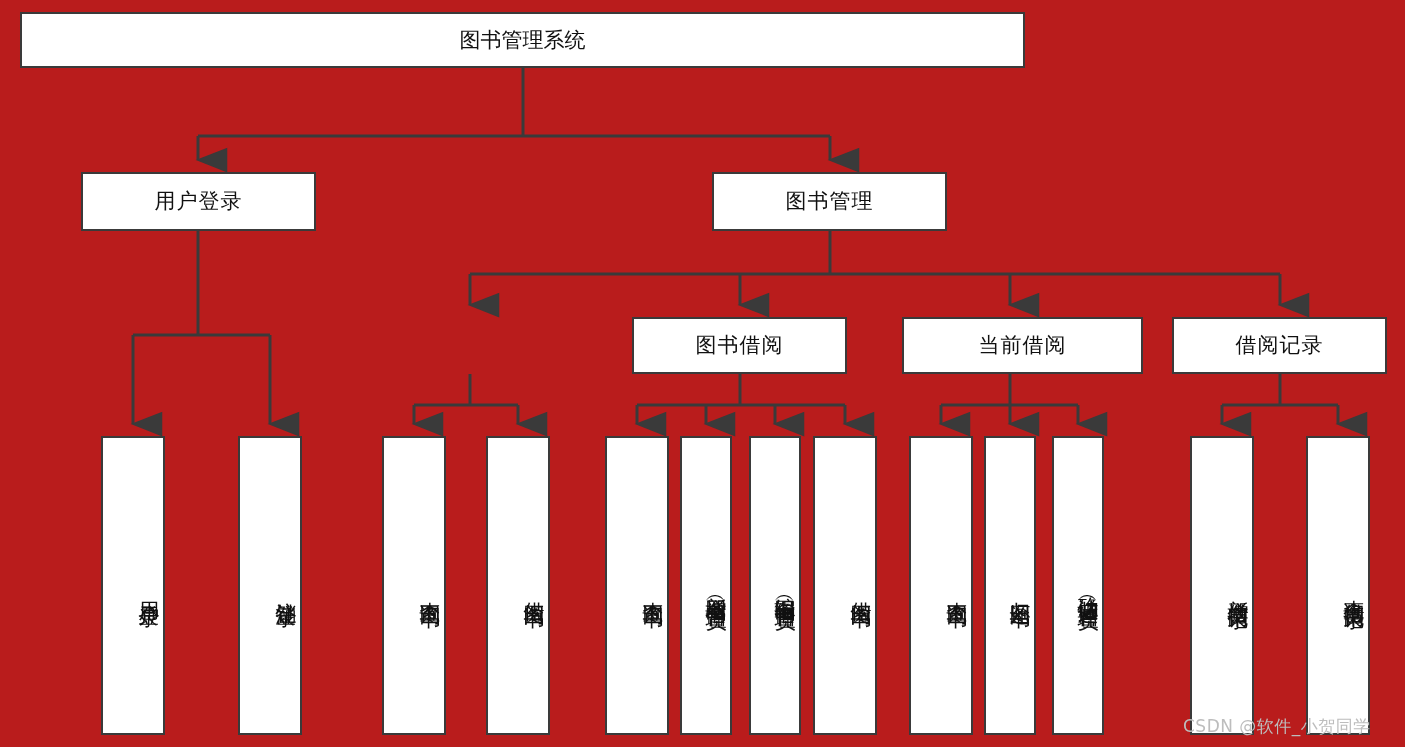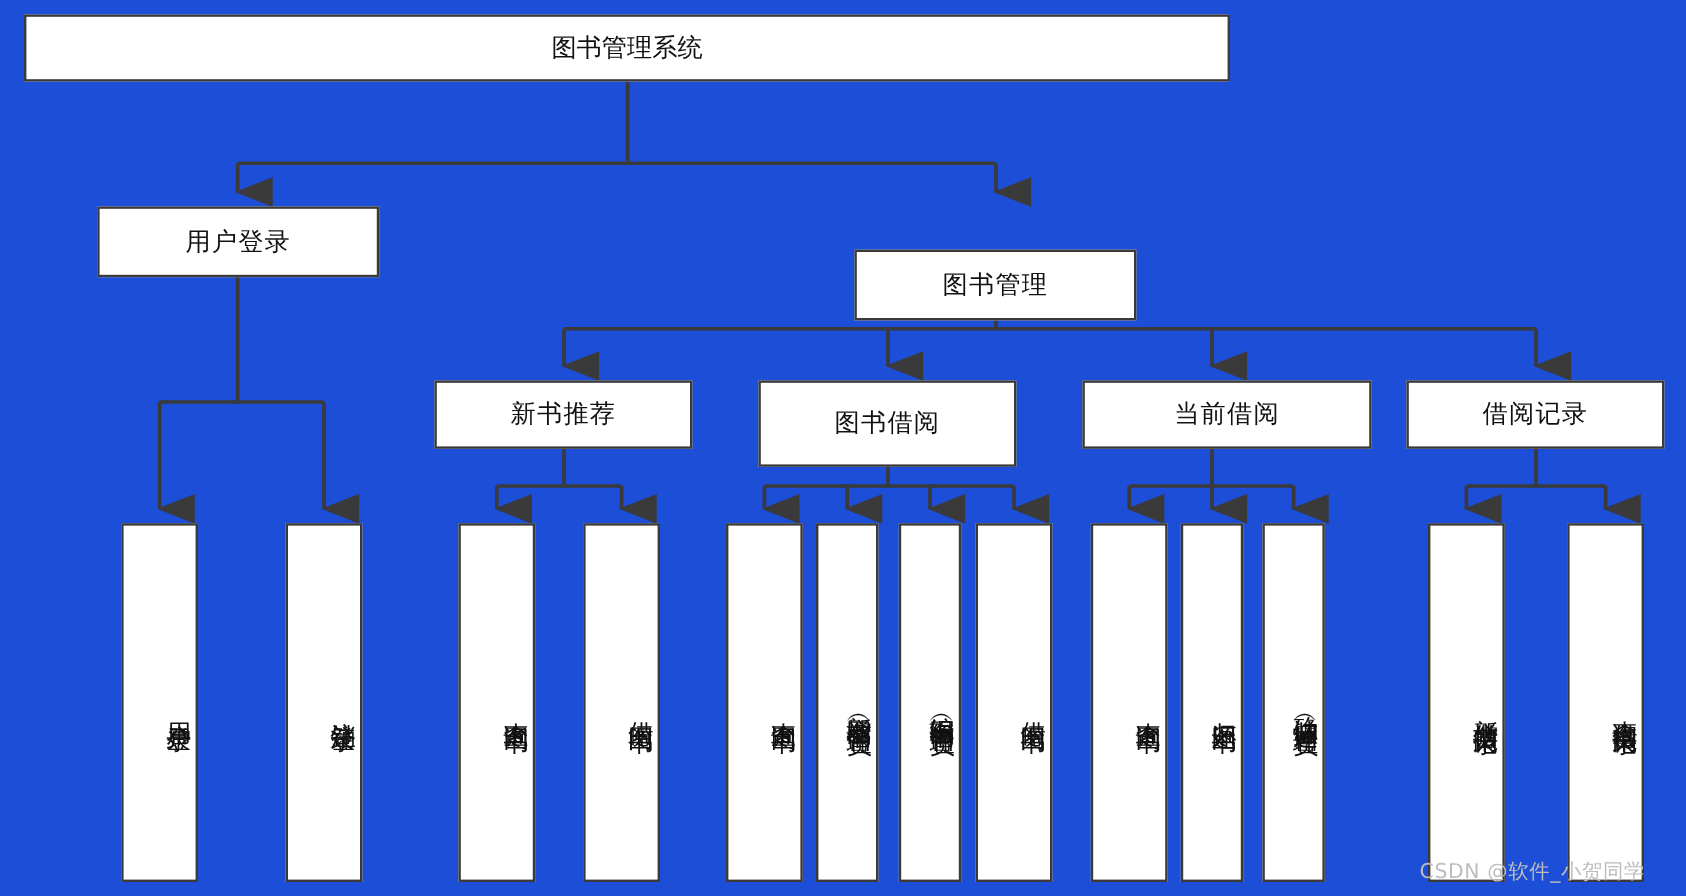--- a/index.html
+++ b/index.html
@@ -7,21 +7,21 @@
     padding: 0;
     background: #ffffff;
   }
   body {
     font-family: "DejaVu Sans", "Liberation Sans", sans-serif;
   }
   #canvas {
     position: relative;
     width: 1405px;
     height: 747px;
-    background: #1d4ed8;
+    background: #b91c1c;
     overflow: hidden;
   }
   svg.wires {
     position: absolute;
     left: 0;
     top: 0;
     width: 1405px;
     height: 747px;
     pointer-events: none;
   }
@@ -128,28 +128,25 @@
     </g>
   </svg>
 
   <div class="node root" style="left:20px; top:12px; width:1005px; height:56px;">
     <span class="txt">图书管理系统</span>
   </div>
 
   <div class="node horiz" style="left:81px; top:172px; width:235px; height:59px;">
     <span class="txt">用户登录</span>
   </div>
-  <div class="node horiz" style="left:712px; top:172px; width:235px; height:59px;margin-top:36px;">
+  <div class="node horiz" style="left:712px; top:172px; width:235px; height:59px;">
     <span class="txt">图书管理</span>
   </div>
 
-  <div class="node horiz" style="left:362px; top:317px; width:215px; height:57px;">
-    <span class="txt">新书推荐</span>
-  </div>
-  <div class="node horiz" style="left:632px; top:317px; width:215px; height:72px;">
+  <div class="node horiz" style="left:632px; top:317px; width:215px; height:57px;">
     <span class="txt">图书借阅</span>
   </div>
   <div class="node horiz" style="left:902px; top:317px; width:241px; height:57px;">
     <span class="txt">当前借阅</span>
   </div>
   <div class="node horiz" style="left:1172px; top:317px; width:215px; height:57px;justify-content:center;">
     <span class="txt">借阅记录</span>
   </div>
 
   <div class="node vert" style="left:101px; top:436px; width:64px; height:299px;">

